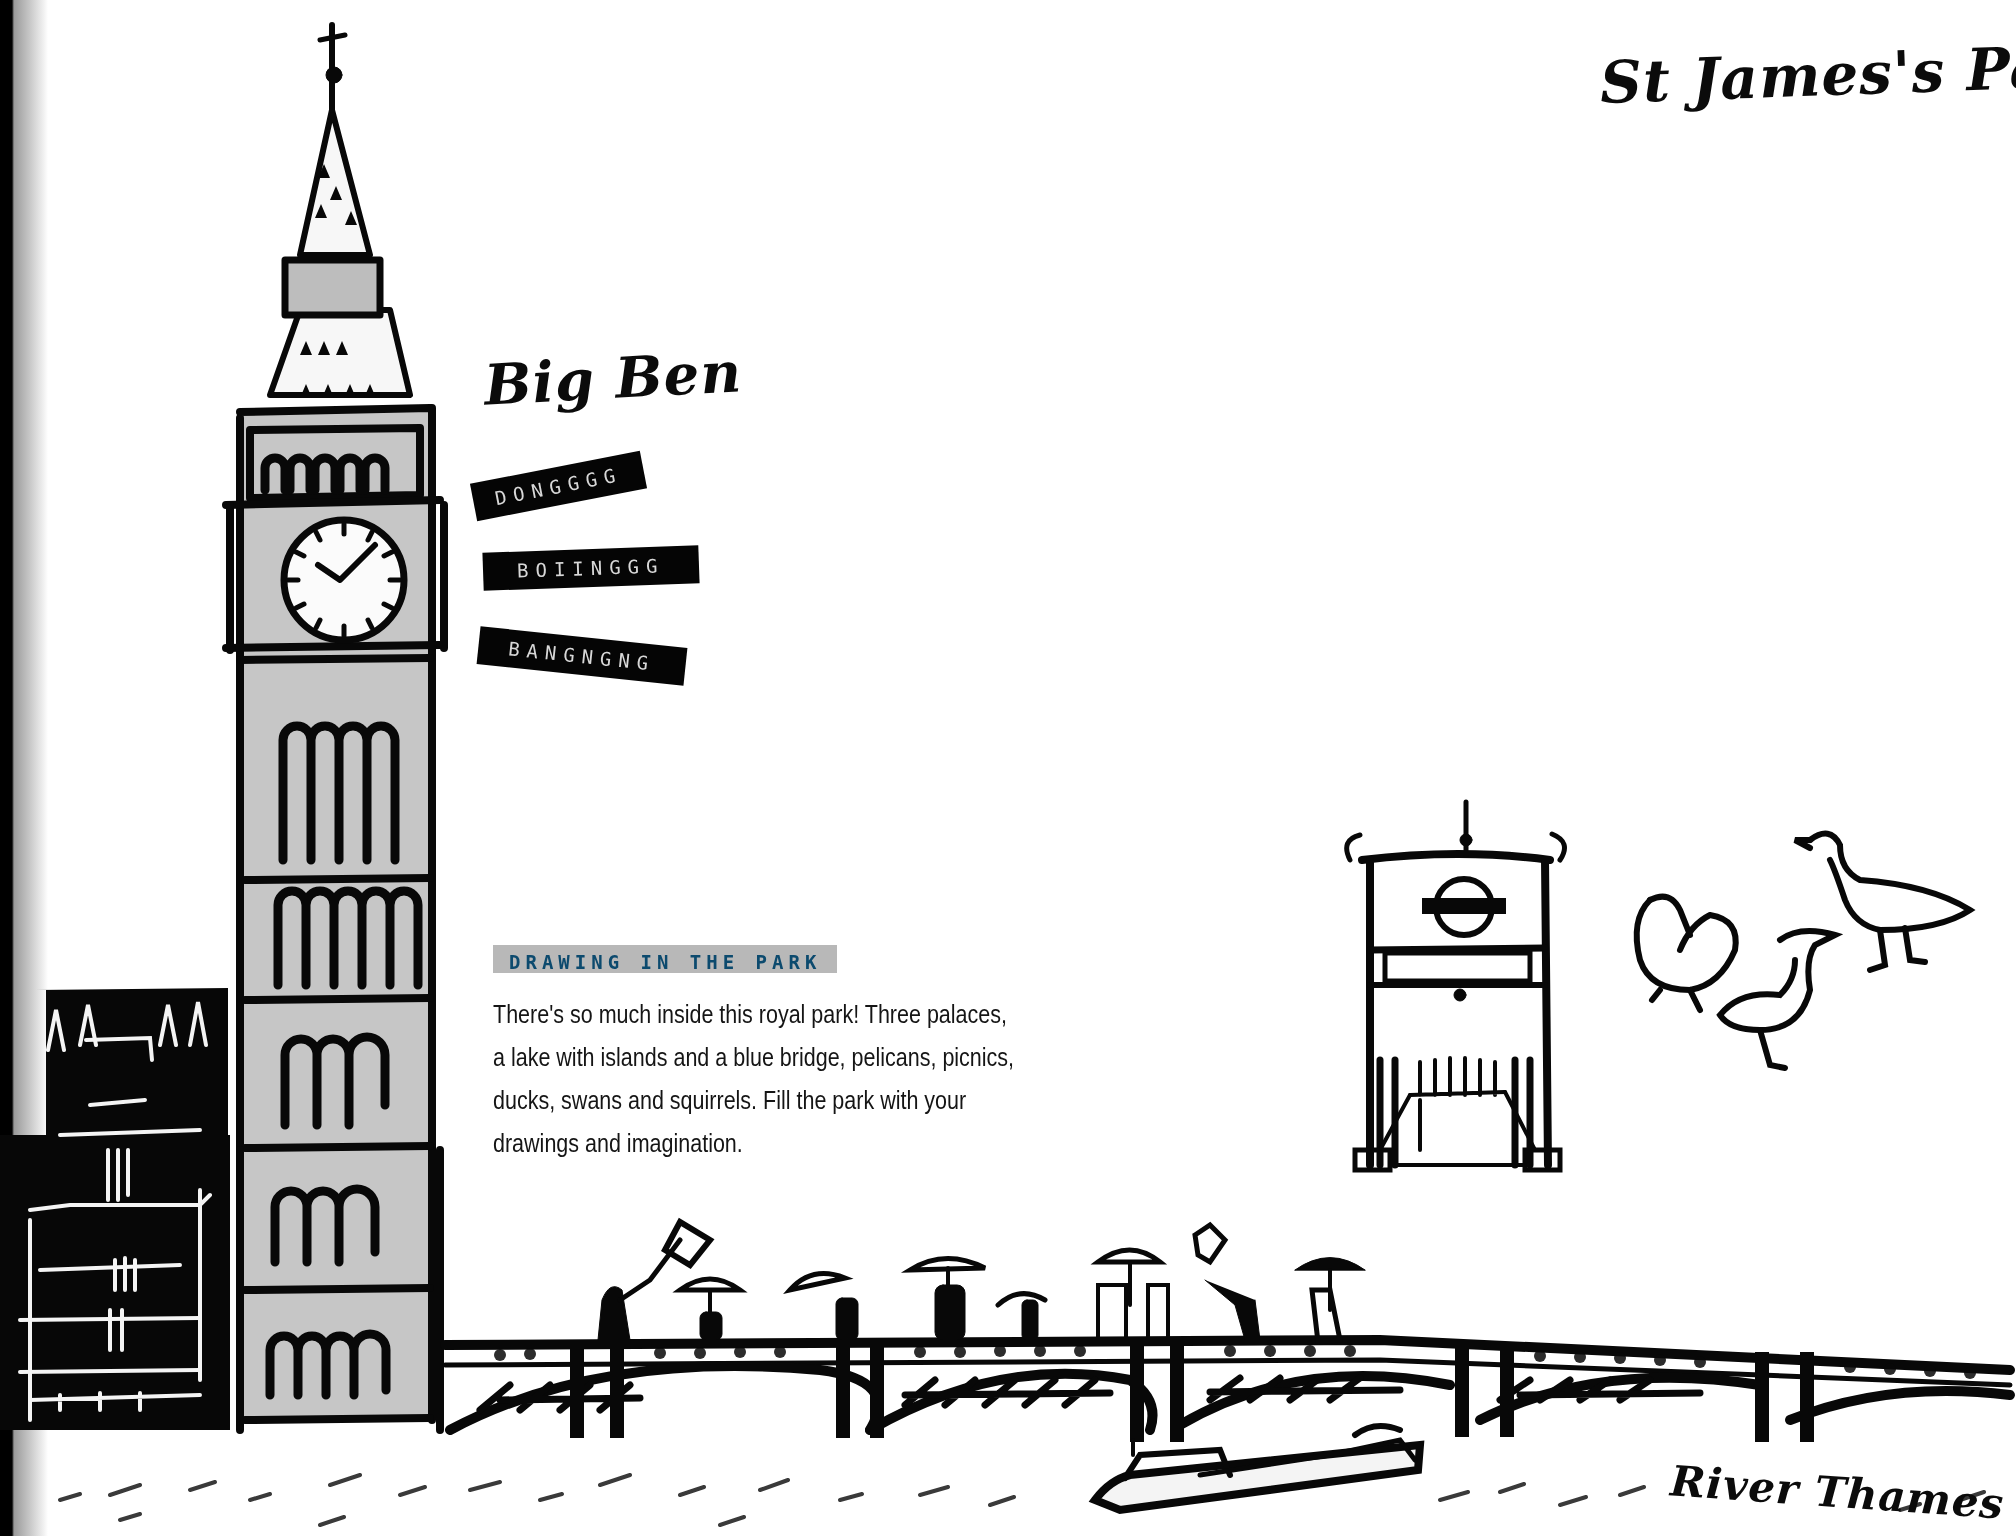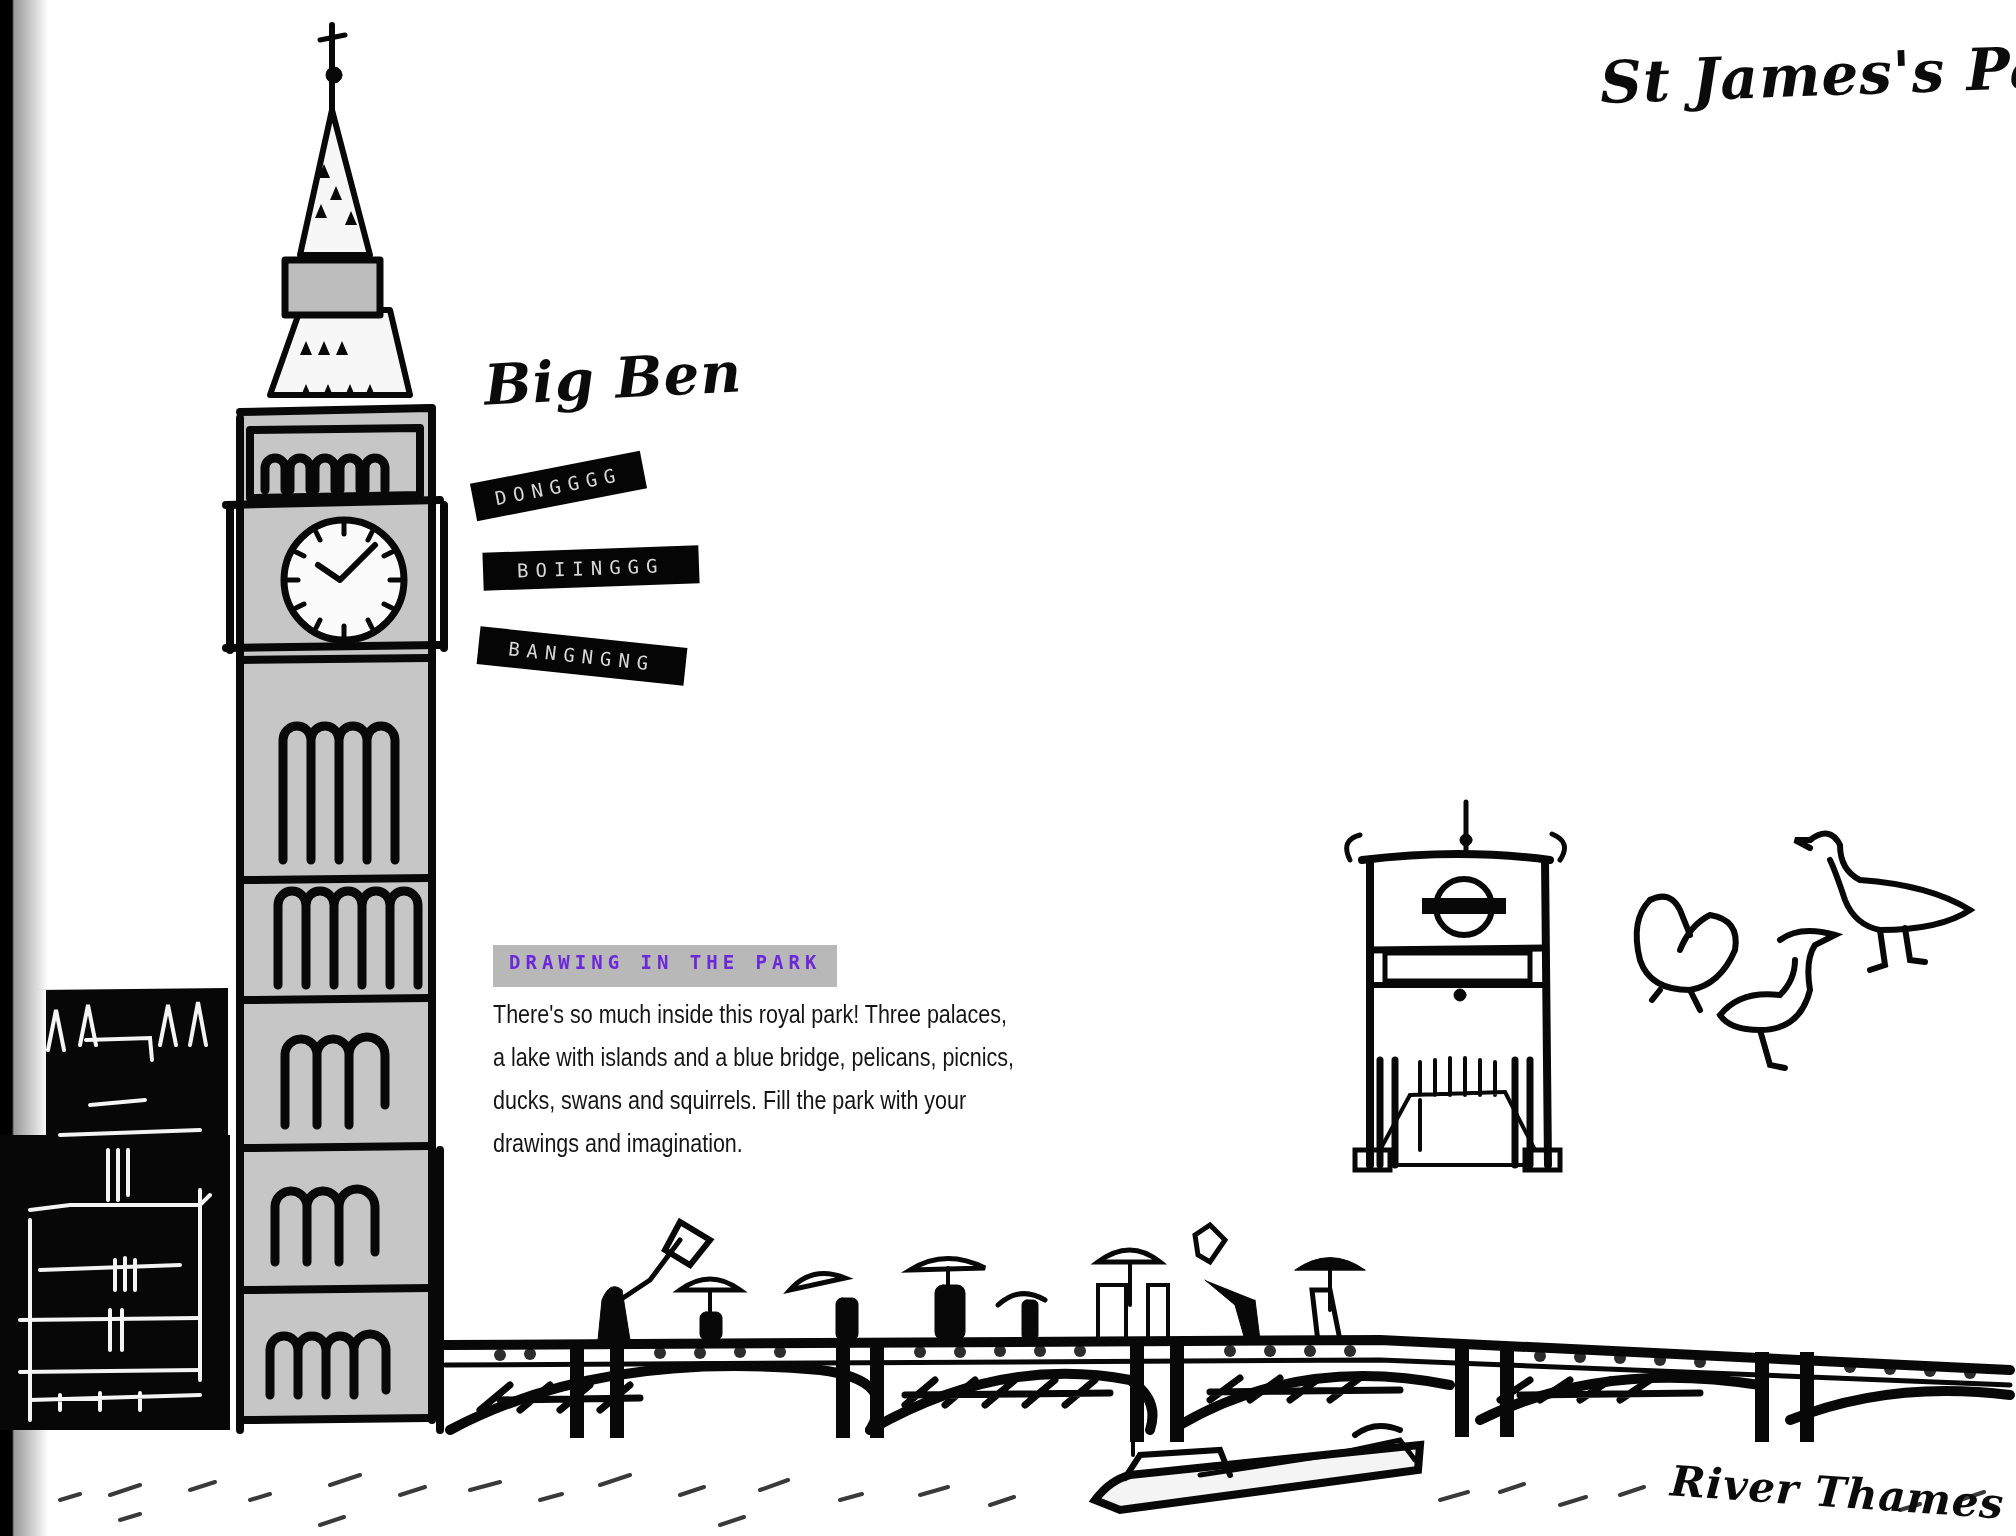--- a/index.html
+++ b/index.html
@@ -24,21 +24,21 @@
     font-family: "DejaVu Sans Mono", monospace; font-size: 19px; letter-spacing: 7px;
     padding: 8px 22px; white-space: nowrap;
   }
   .dymo-1 { left: 472px; top: 467px; transform: rotate(-11deg); }
   .dymo-2 { left: 483px; top: 549px; transform: rotate(-2deg); padding: 8px 34px; }
   .dymo-3 { left: 478px; top: 637px; transform: rotate(6deg); padding: 8px 30px; }
 
   .section-label {
     position: absolute; left: 493px; top: 945px; background: #b8b8b8;
     font-family: "DejaVu Sans Mono", monospace; font-weight: bold; font-size: 19px;
-    letter-spacing: 5px; padding: 6px 16px 14px 16px; color: #6d28d9;
+    letter-spacing: 5px; padding: 6px 16px 0 16px; color: #0c4a6e;
   }
   .body-text {
     position: absolute; left: 493px; top: 993px; width: 620px;
     font-family: "Liberation Sans Narrow", "Liberation Sans", sans-serif;
     font-size: 25px; line-height: 43px; color: #151515;
     transform: scaleX(0.86); transform-origin: left top;
   }
   .body-text span { display: block; white-space: nowrap; }
 
   svg.art { position: absolute; left: 0; top: 0; }

